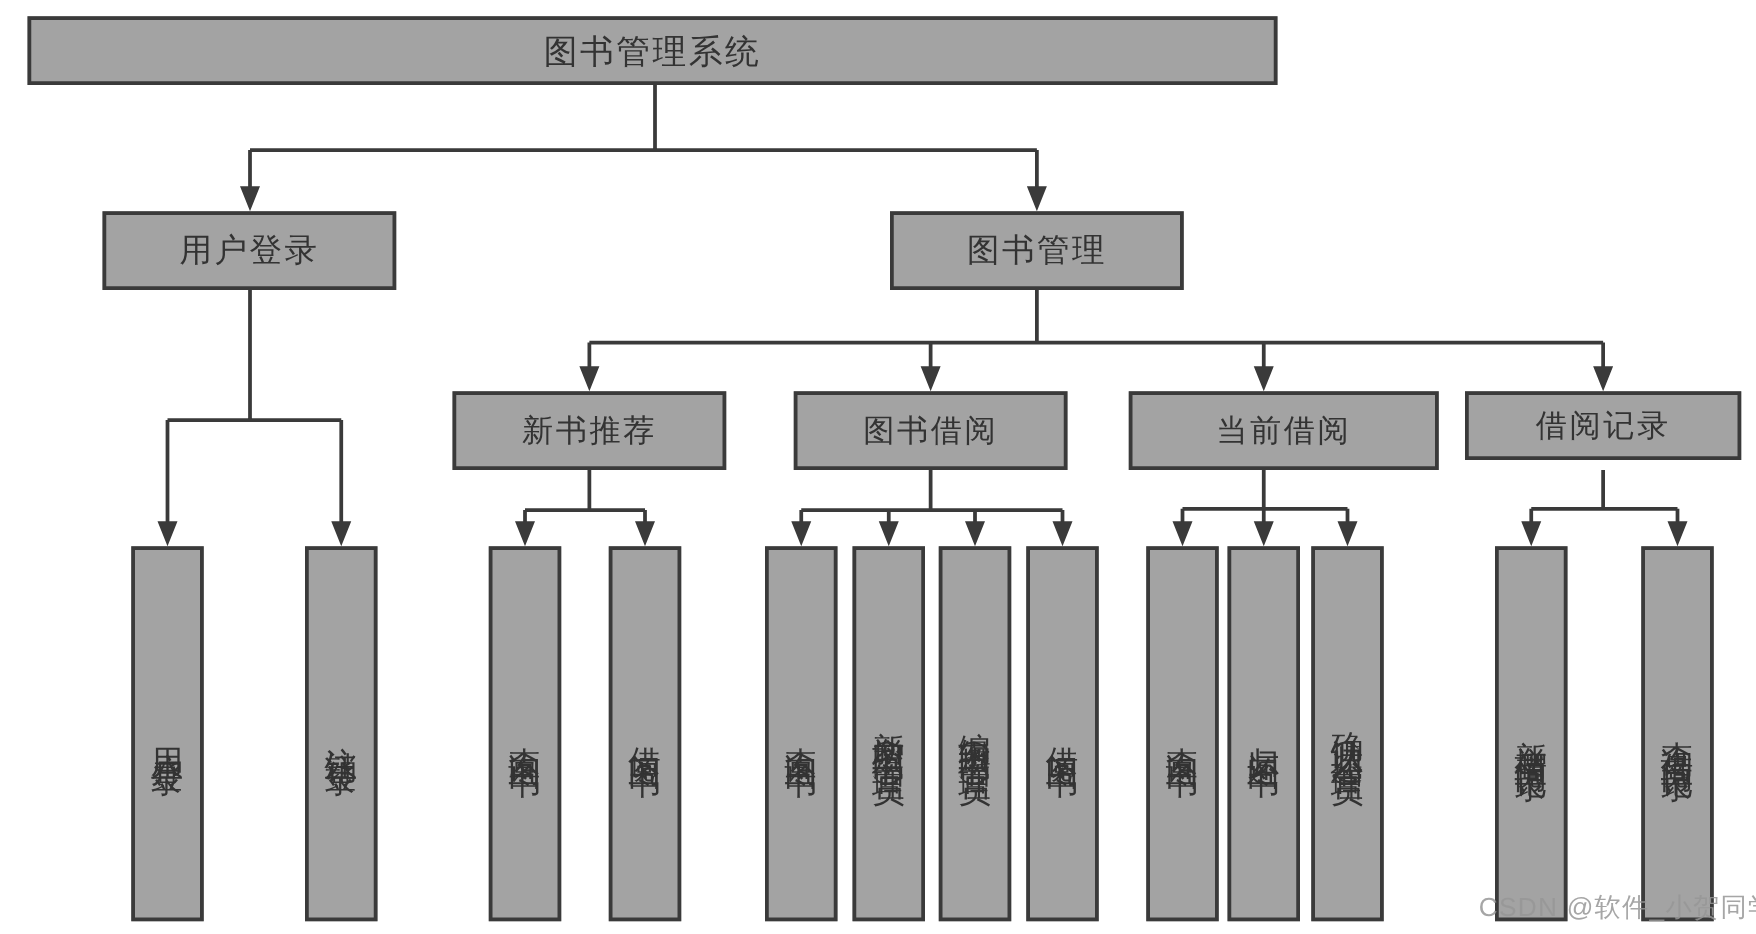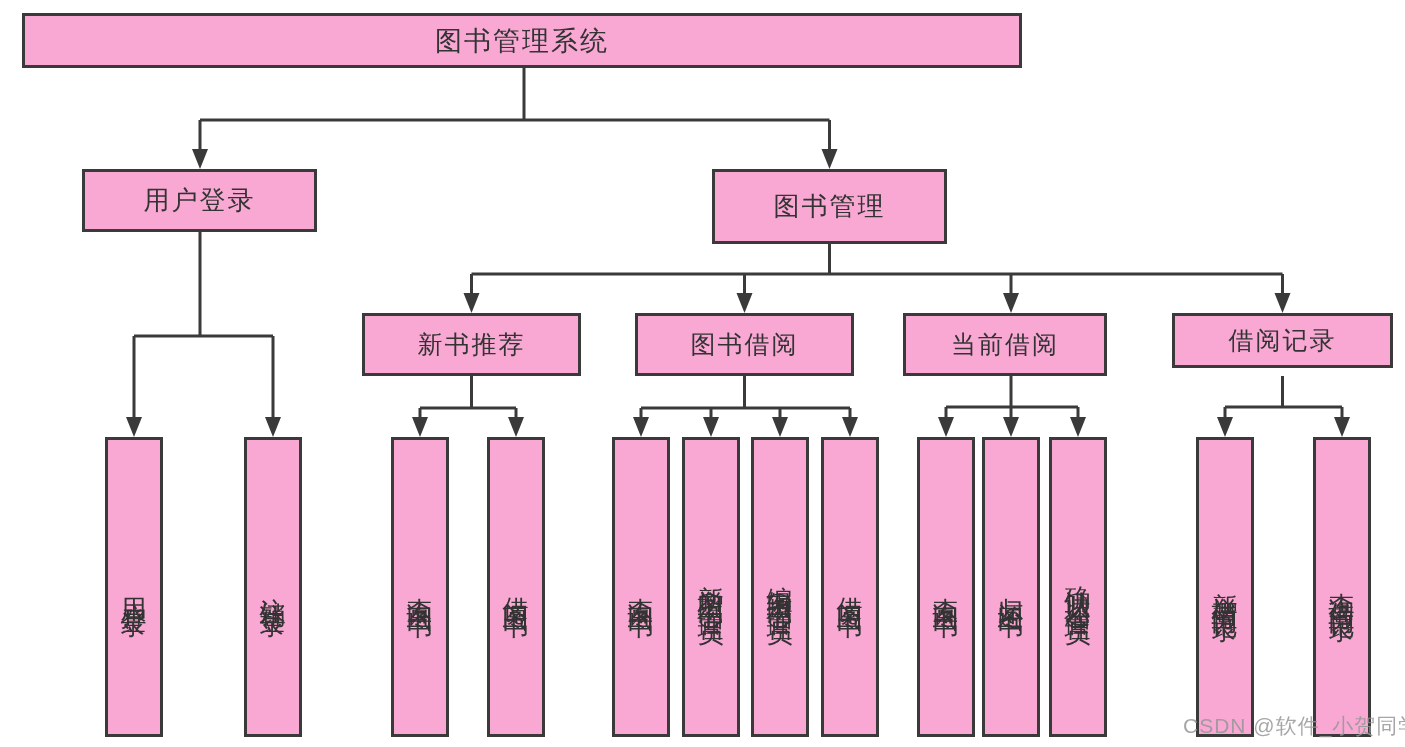--- a/index.html
+++ b/index.html
@@ -8,21 +8,21 @@
     width:1405px; height:747px;
     background:#ffffff;
     font-family:"Liberation Sans","DejaVu Sans",sans-serif;
     overflow:hidden;
   }
   #wires { position:absolute; left:0; top:0; width:1405px; height:747px; }
   .box {
     position:absolute;
     box-sizing:border-box;
     border:3px solid #3a3a3a;
-    background:#f9a8d4;
+    background:#a3a3a3;
     display:flex; align-items:center; justify-content:center;
     color:#333333;
   }
   .hlabel { font-size:26px; letter-spacing:2px; white-space:nowrap; }
   .root .hlabel { font-size:27px; }
   .l3 .hlabel { font-size:25px; }
   .vlabel {
     writing-mode:vertical-rl;
     text-orientation:mixed;
     font-size:26px;
@@ -89,31 +89,31 @@
              M1334 417 L1350 417 L1342 437 Z"></path>
   </svg>
 
   <div class="box root" style="left:22px; top:13px; width:1000px; height:55px;">
     <span class="hlabel">图书管理系统</span>
   </div>
 
   <div class="box" style="left:82px; top:169px; width:235px; height:63px;">
     <span class="hlabel">用户登录</span>
   </div>
-  <div class="box" style="left:712px; top:169px; width:235px; height:75px;">
+  <div class="box" style="left:712px; top:169px; width:235px; height:63px;">
     <span class="hlabel">图书管理</span>
   </div>
 
   <div class="box l3" style="left:635px; top:313px; width:219px; height:63px;">
     <span class="hlabel">图书借阅</span>
   </div>
   <div class="box l3" style="left:362px; top:313px; width:219px; height:63px;">
     <span class="hlabel">新书推荐</span>
   </div>
-  <div class="box l3" style="left:903px; top:313px; width:204px; height:63px;">
+  <div class="box l3" style="left:903px; top:313px; width:248px; height:63px;">
     <span class="hlabel">当前借阅</span>
   </div>
   <div class="box l3" style="left:1172px; top:313px; width:221px; height:55px;">
     <span class="hlabel">借阅记录</span>
   </div>
 
   <div class="box" style="left:105px; top:437px; width:58px; height:300px;">
     <span class="vlabel">用户登录</span>
   </div>
   <div class="box" style="left:244px; top:437px; width:58px; height:300px;">

